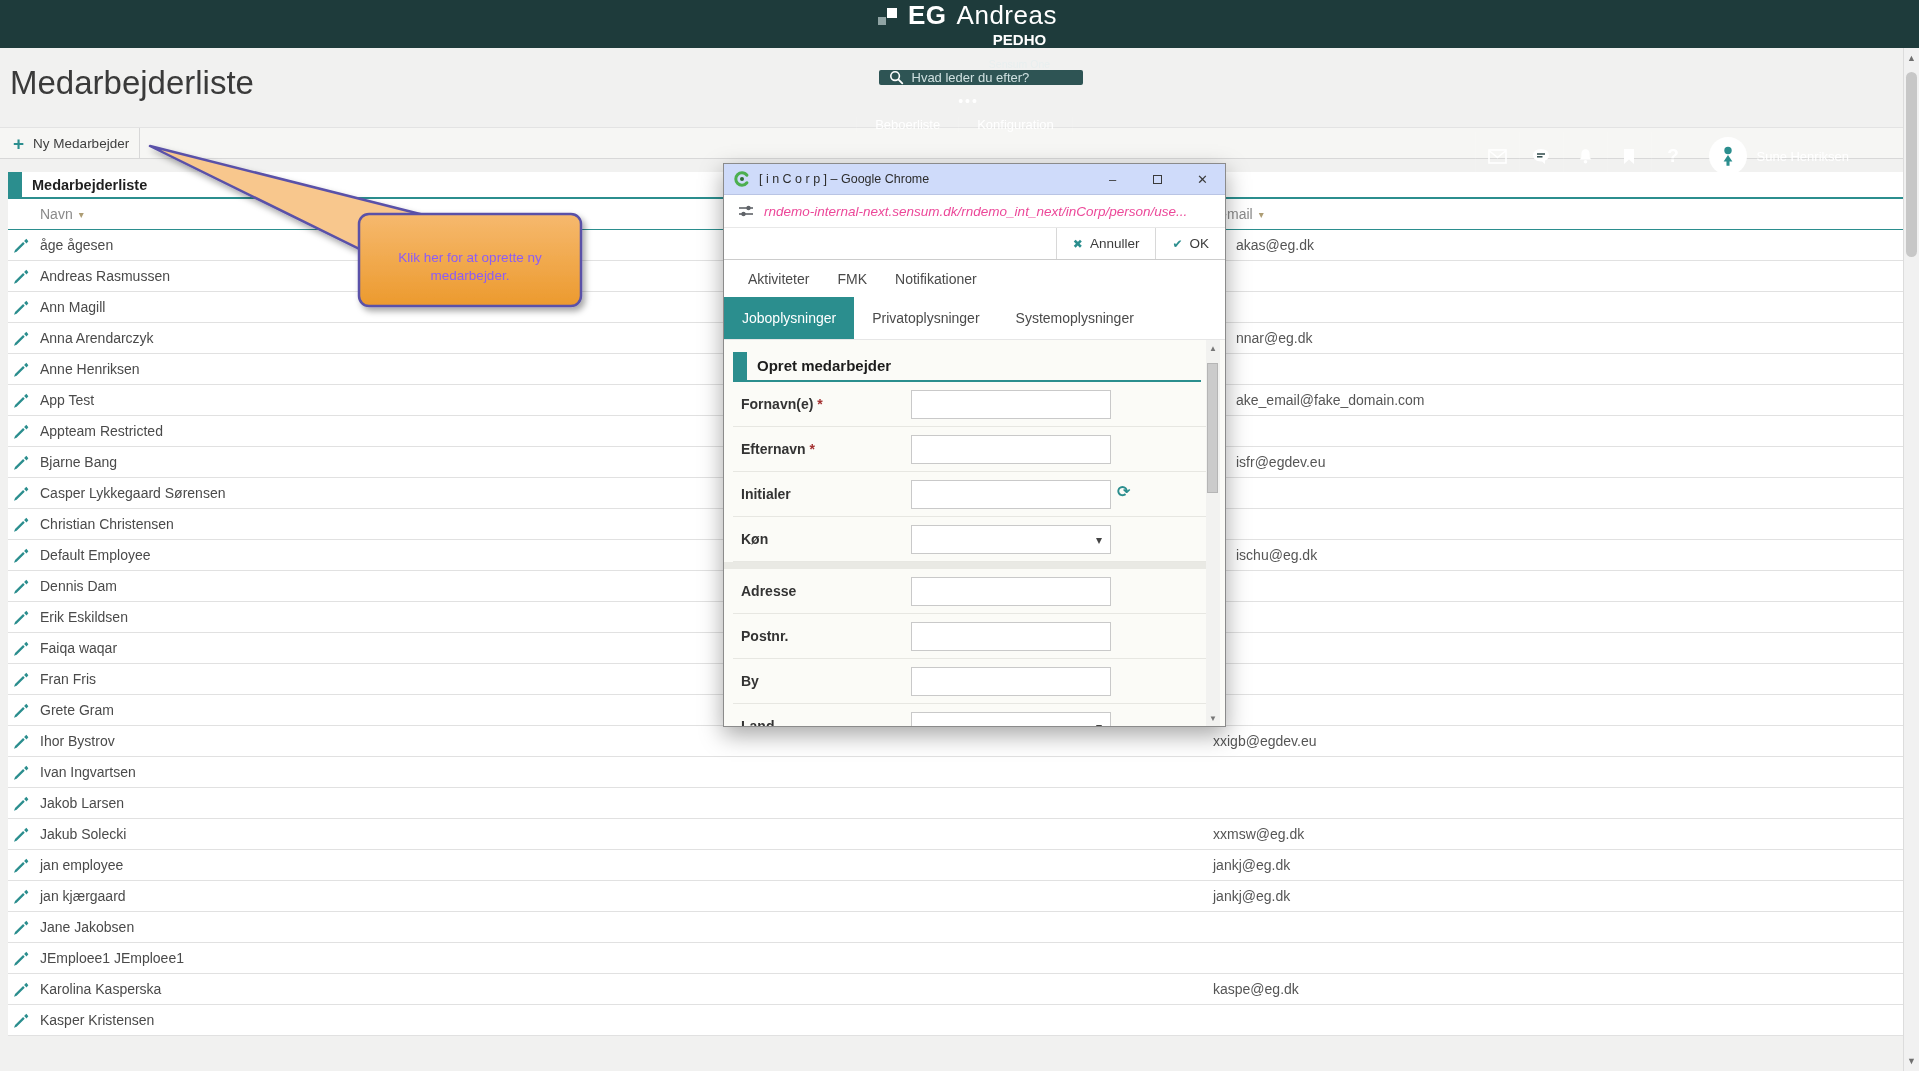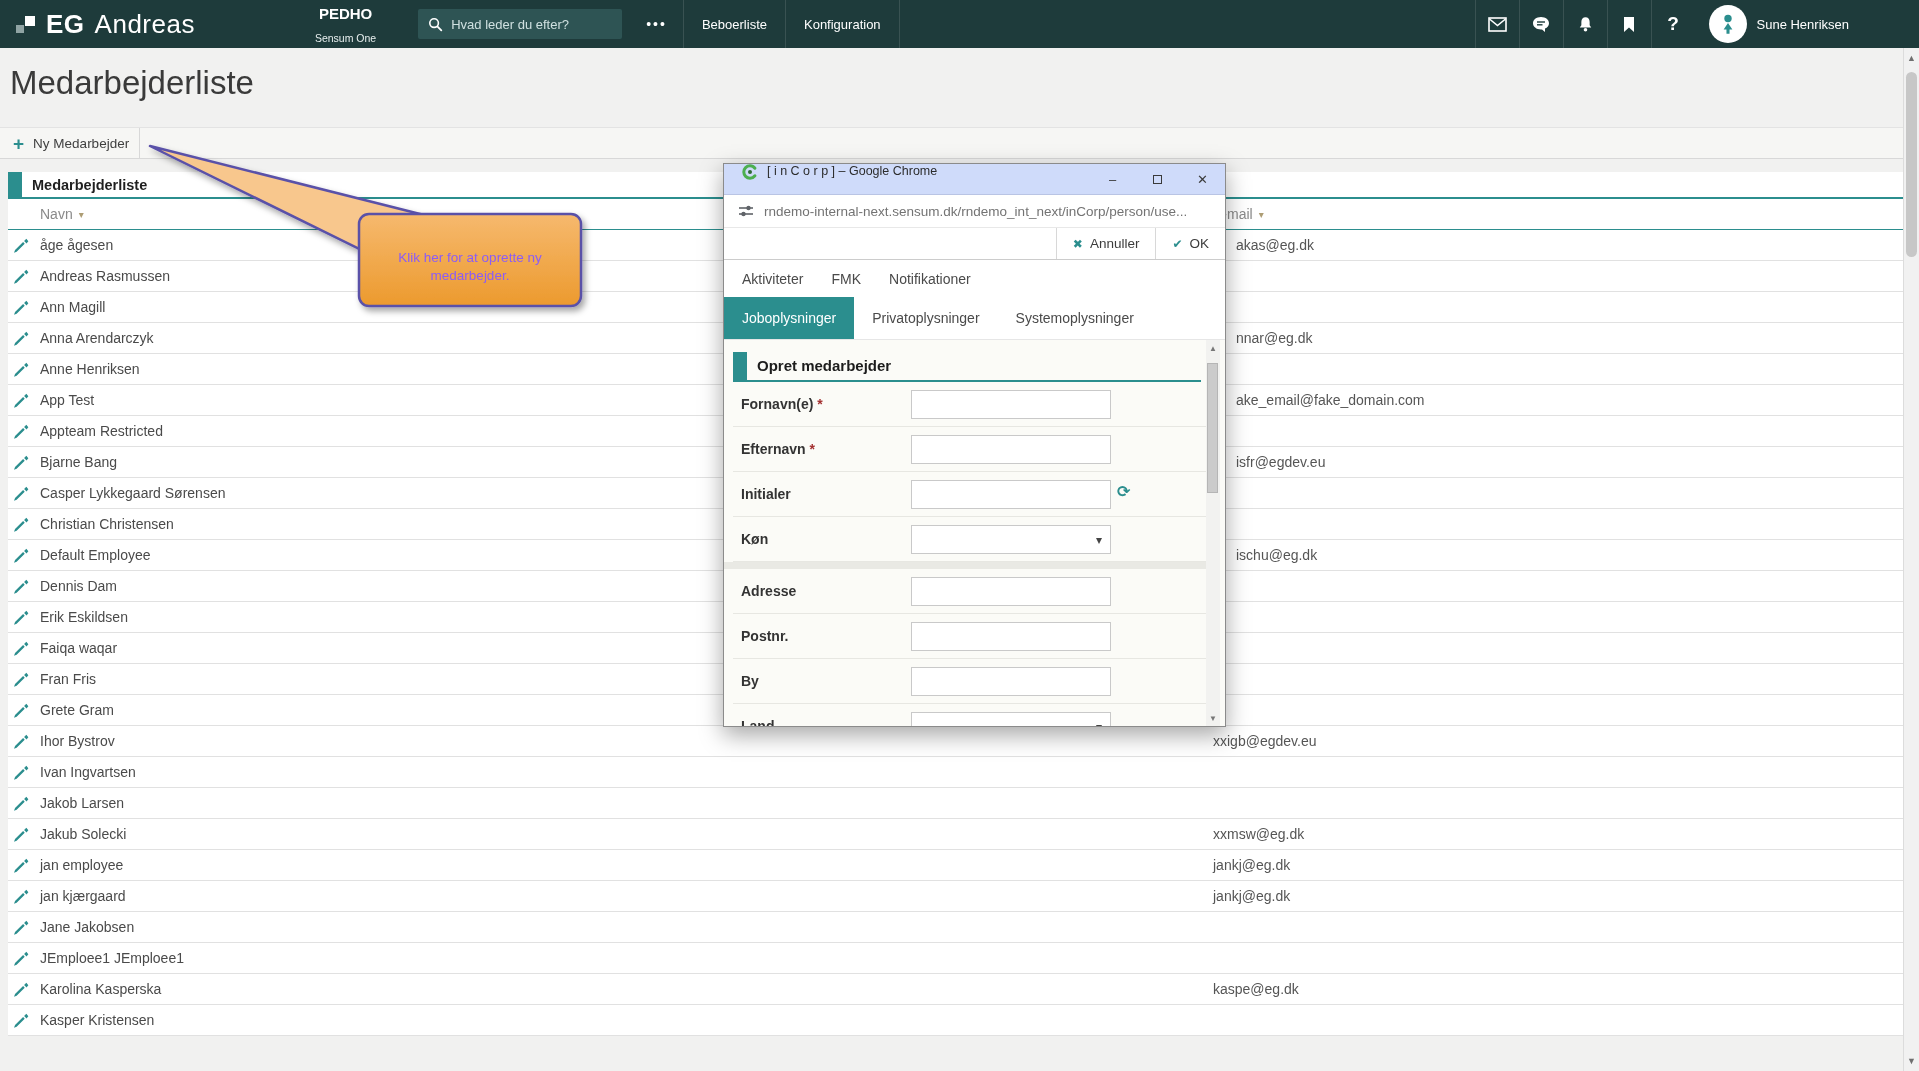--- a/index.html
+++ b/index.html
@@ -2,21 +2,21 @@
 <html><head>
 <meta charset="utf-8">
 <style>
   * { margin:0; padding:0; box-sizing:border-box; }
   html,body { width:1919px; height:1071px; overflow:hidden; }
   body { font-family:"Liberation Sans","DejaVu Sans",sans-serif; background:#f1f1f0; }
   #app { position:relative; width:1919px; height:1071px; }
 
   
   .topbar { position:absolute; top:0; left:0; width:1919px; height:48px;
-            background:#1e3b3b; display:flex; align-items:center; color:#fff; z-index:60; }
+            background:#1e3b3b; display:flex; align-items:center; color:#fff; z-index:60;flex-direction:column; }
   .logo { display:flex; align-items:center; margin-left:16px; }
   .logo-squares { position:relative; width:22px; height:24px; margin-right:8px; }
   .sq1 { position:absolute; left:9px; top:4px; width:10px; height:10px; background:#ffffff; }
   .sq2 { position:absolute; left:0; top:13px; width:8px; height:8px; background:#8fa3a3; }
   .logo-eg { font-size:26px; font-weight:bold; letter-spacing:0.5px; }
   .logo-prod { font-size:26px; font-weight:300; margin-left:10px; letter-spacing:0.5px; }
   .org { margin-left:120px; text-align:center; cursor:pointer; }
   .org-name { font-size:15px; font-weight:bold; }
   .org-sub { font-size:10.5px; margin-top:10px; color:#e8efef; }
   .search { margin-left:42px; width:204px; height:30px; background:#2e5454; border-radius:2px;
@@ -66,35 +66,35 @@
   .remail.frag { left:1228px; }
 
   
   .callout-svg { position:absolute; top:0; left:0; width:1919px; height:1071px; z-index:40; pointer-events:none; }
   .callout-text { position:absolute; left:380px; top:237px; width:180px; z-index:41; text-align:center;
                   font-size:13.5px; color:#8b5cf6; line-height:1.35; pointer-events:none;margin-top:12px; }
 
   
   .popup { position:absolute; left:723px; top:163px; width:503px; height:564px; background:#ffffff;
            border:1px solid #8b8b8b; box-shadow:0 8px 22px rgba(0,0,0,0.35); z-index:50; overflow:hidden; }
-  .ptitlebar { height:31px; background:#cfdbfa; display:flex; align-items:flex-start; border-bottom:1px solid #b9c4e4;padding-left:8px; }
+  .ptitlebar { height:31px; background:#cfdbfa; display:flex; align-items:center; border-bottom:1px solid #b9c4e4; }
   .favicon { margin-left:10px; }
   .ptitle { font-size:12.5px; color:#2c2c2c; margin-left:9px; flex:1; white-space:nowrap; }
   .winbtn { width:45px; height:31px; display:flex; align-items:center; justify-content:center;
             font-size:13px; color:#3a3a3a; cursor:pointer; }
   .maxsq { width:9px; height:9px; border:1.2px solid #3a3a3a; display:inline-block; }
   .urlrow { height:33px; background:#fff; display:flex; align-items:center; padding-left:14px;
             border-bottom:1px solid #e8e8e8; cursor:text; }
-  .urltext { font-size:13.5px; color:#737373; margin-left:10px; white-space:nowrap; }
+  .urltext { font-size:13.5px; color:#ec4899; margin-left:10px; white-space:nowrap;font-style:italic; }
   .ptoolbar { height:32px; background:#fff; border-bottom:1px solid #cccccc; display:flex; justify-content:flex-end; }
   .tb-btn { display:flex; align-items:center; gap:7px; padding:0 16px; border-left:1px solid #d8d8d8;
             background:none; cursor:pointer; font-family:inherit; border-top:none;border-bottom:none;border-right:none; }
   .tb-ic { color:#2b8e8e; font-size:12px; }
   .tb-lab { font-size:13.5px; color:#3c3c3c; }
-  .tabs1 { height:37px; display:flex; align-items:center; gap:28px; padding-left:18px; }
+  .tabs1 { height:37px; display:flex; align-items:center; gap:28px; padding-left:24px; }
   .tab1 { font-size:14px; color:#4a4a4a; cursor:pointer; }
   .tabs2 { height:42px; display:flex; align-items:flex-end; padding-left:0; }
   .tab2 { font-size:14px; color:#4a4a4a; padding:0 18px; line-height:42px; cursor:pointer; }
   .tab2.active { background:#2b8e8e; color:#ffffff; }
   .panel { position:relative; height:387px; background:#fbfbf7; border-top:1px solid #e6e6e6; overflow:hidden; }
   .psec-head { position:relative; margin:12px 0 0 9px; width:468px; height:30px; border-bottom:2px solid #2b8e8e; }
   .psec-bar { position:absolute; left:0; top:0; width:14px; height:28px; background:#2b8e8e; }
   .psec-title { position:absolute; left:24px; line-height:28px; font-size:15px; font-weight:bold; color:#1c1c1c; }
   .frow { position:relative; height:45px; margin-left:9px; width:474px; border-bottom:1px solid #e7e7e2; }
   .flabel { position:absolute; left:8px; top:0; line-height:45px; font-size:14px; font-weight:bold; color:#333; }

